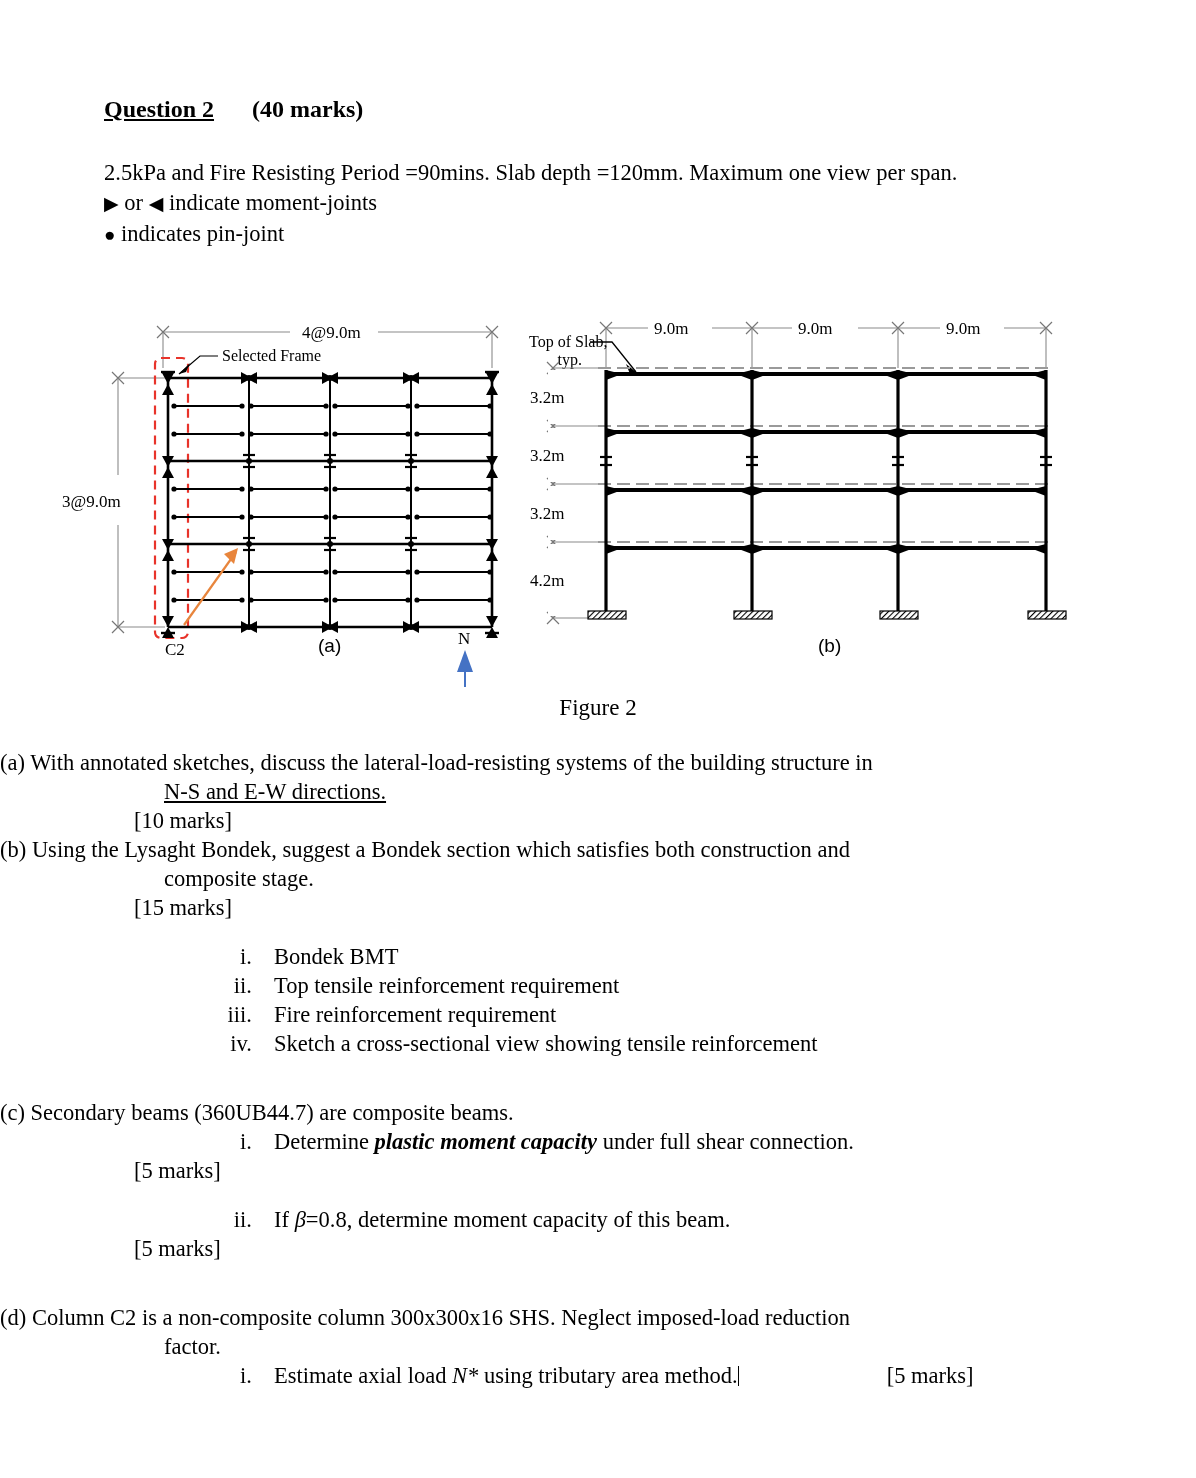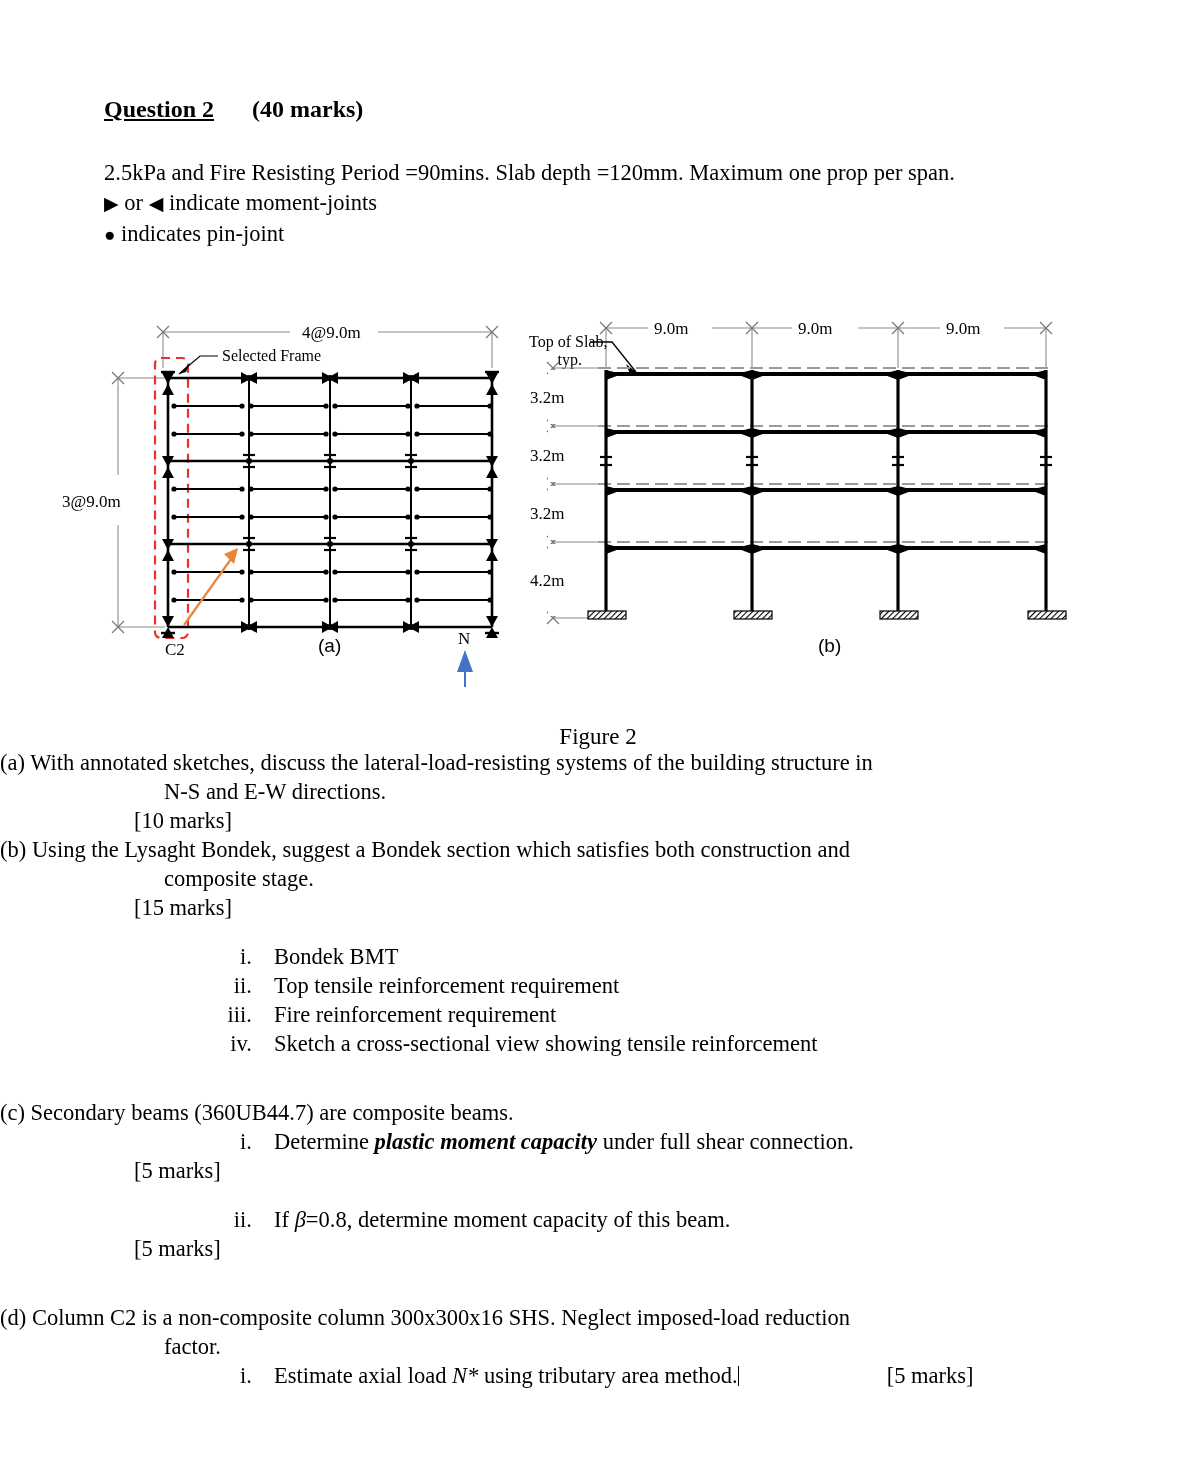--- a/index.html
+++ b/index.html
@@ -65,21 +65,21 @@
   .fig-svg { display: block; }
 
   .fig-caption {
     position: absolute;
     top: 695px;
     left: 0;
     width: 1196px;
     text-align: center;
     font-size: 23px;
   }
-  .fig-caption span { display: inline-block; margin-top: 29px; }
+  .fig-caption span { display: inline-block; }
 
   
   .qlist {
     position: absolute;
     left: 0;
     top: 748px;
     width: 1196px;
     font-size: 22.5px;
     line-height: 29px;
   }
@@ -140,21 +140,21 @@
 </head>
 <body>
 
 <div class="page">
 
   <div class="q-header">
     <span class="q-title">Question 2</span><span class="q-marks">(40 marks)</span>
   </div>
 
   <div class="intro">
-    <div class="line">2.5kPa and Fire Resisting Period =90mins. Slab depth =120mm. Maximum one prop per span.</div>
+    <div class="line">2.5kPa and Fire Resisting Period =90mins. Slab depth =120mm. Maximum one view per span.</div>
     <div class="line"><span class="glyph-tri-right">▶</span><span> or </span><span class="glyph-tri-left">◀</span><span> indicate moment-joints</span></div>
     <div class="line"><span class="glyph-dot">●</span><span> indicates pin-joint</span></div>
   </div>
 
   <div class="figure-area">
     <svg class="fig-svg" width="1196" height="400" viewBox="0 0 1196 400">
       <defs>
         <marker id="mj-r" markerWidth="9" markerHeight="9" refX="8.5" refY="4.5" orient="auto" markerUnits="userSpaceOnUse">
           <path d="M0,0 L9,4.5 L0,9 Z" fill="#000"></path>
         </marker>
@@ -514,21 +514,21 @@
   <div class="fig-caption">
     <span>Figure 2</span>
   </div>
 
   <div class="qlist">
 
     <div class="item lvl1">
       <span>(a)</span>
       <span>With annotated sketches, discuss the lateral-load-resisting systems of the building structure in</span>
     </div>
-    <div class="item" style="margin-left:164px;">N-S and E-W directions.</div>
+    <div class="item" style="margin-left:164px;text-decoration:underline;">N-S and E-W directions.</div>
     <div class="item marks">[10 marks]</div>
 
     <div class="item lvl1">
       <span>(b)</span>
       <span>Using the Lysaght Bondek, suggest a Bondek section which satisfies both construction and</span>
     </div>
     <div class="item" style="margin-left:164px;">composite stage.</div>
     <div class="item marks">[15 marks]</div>
 
     <div class="gap-sm"></div>

